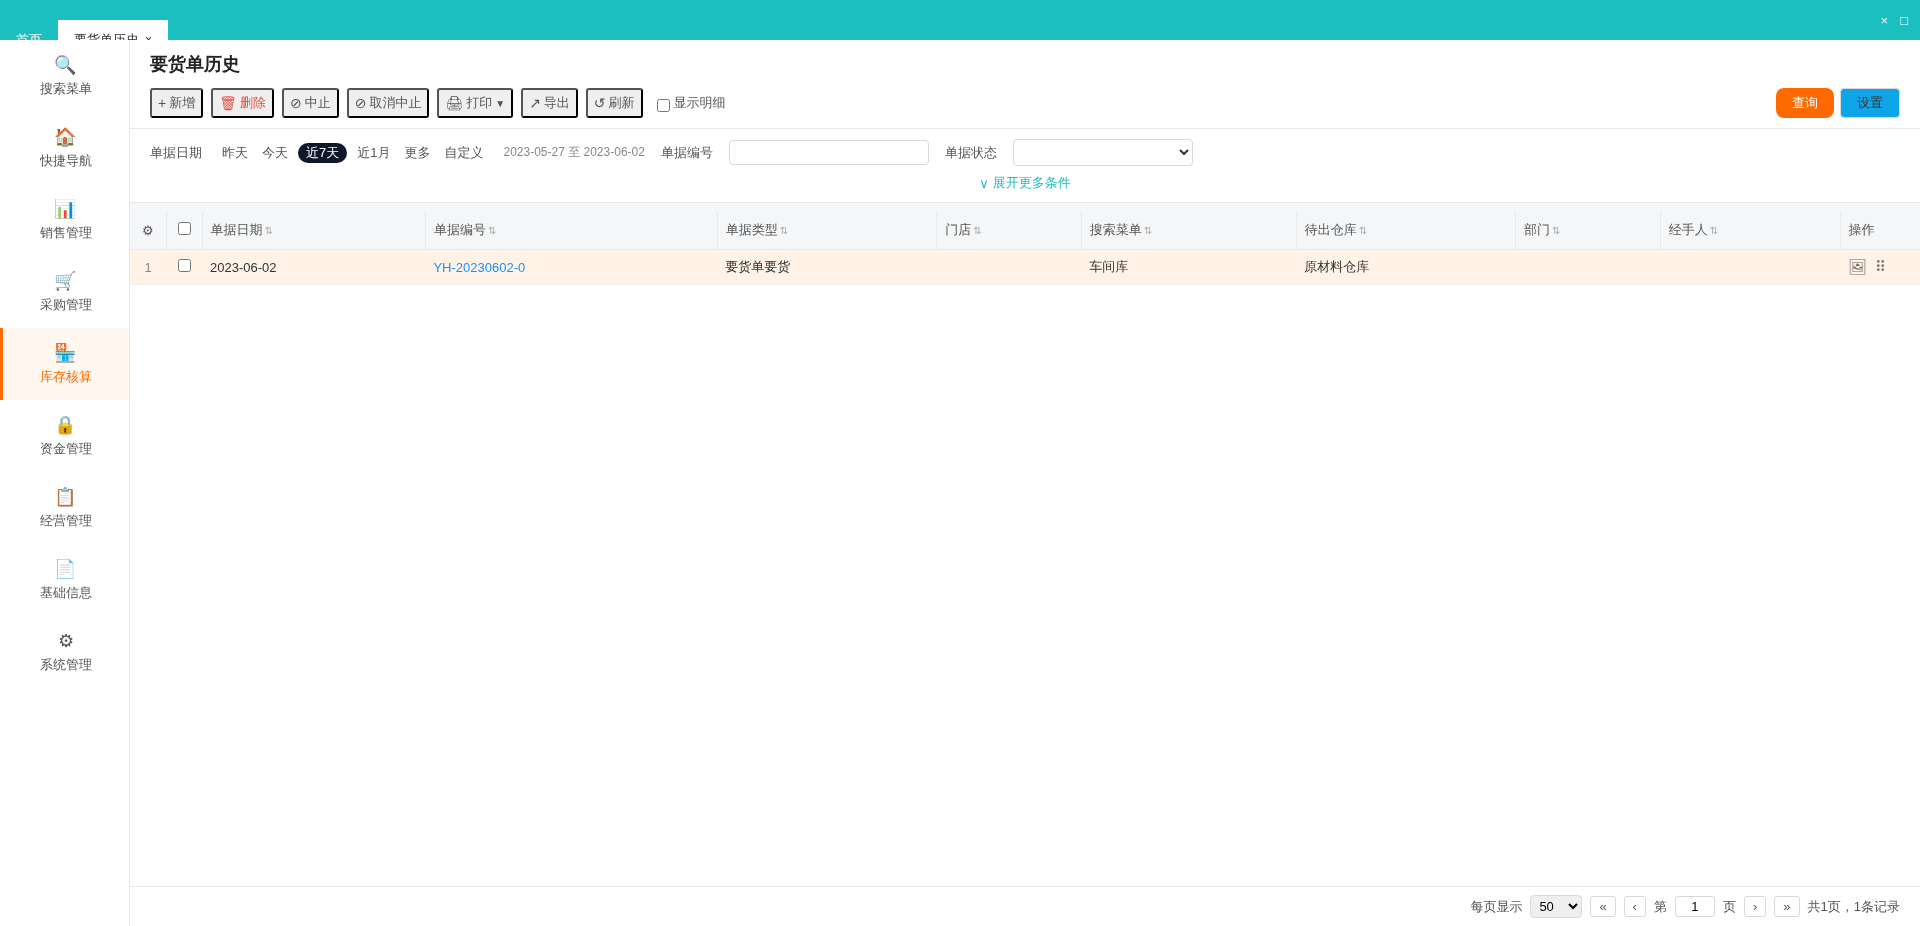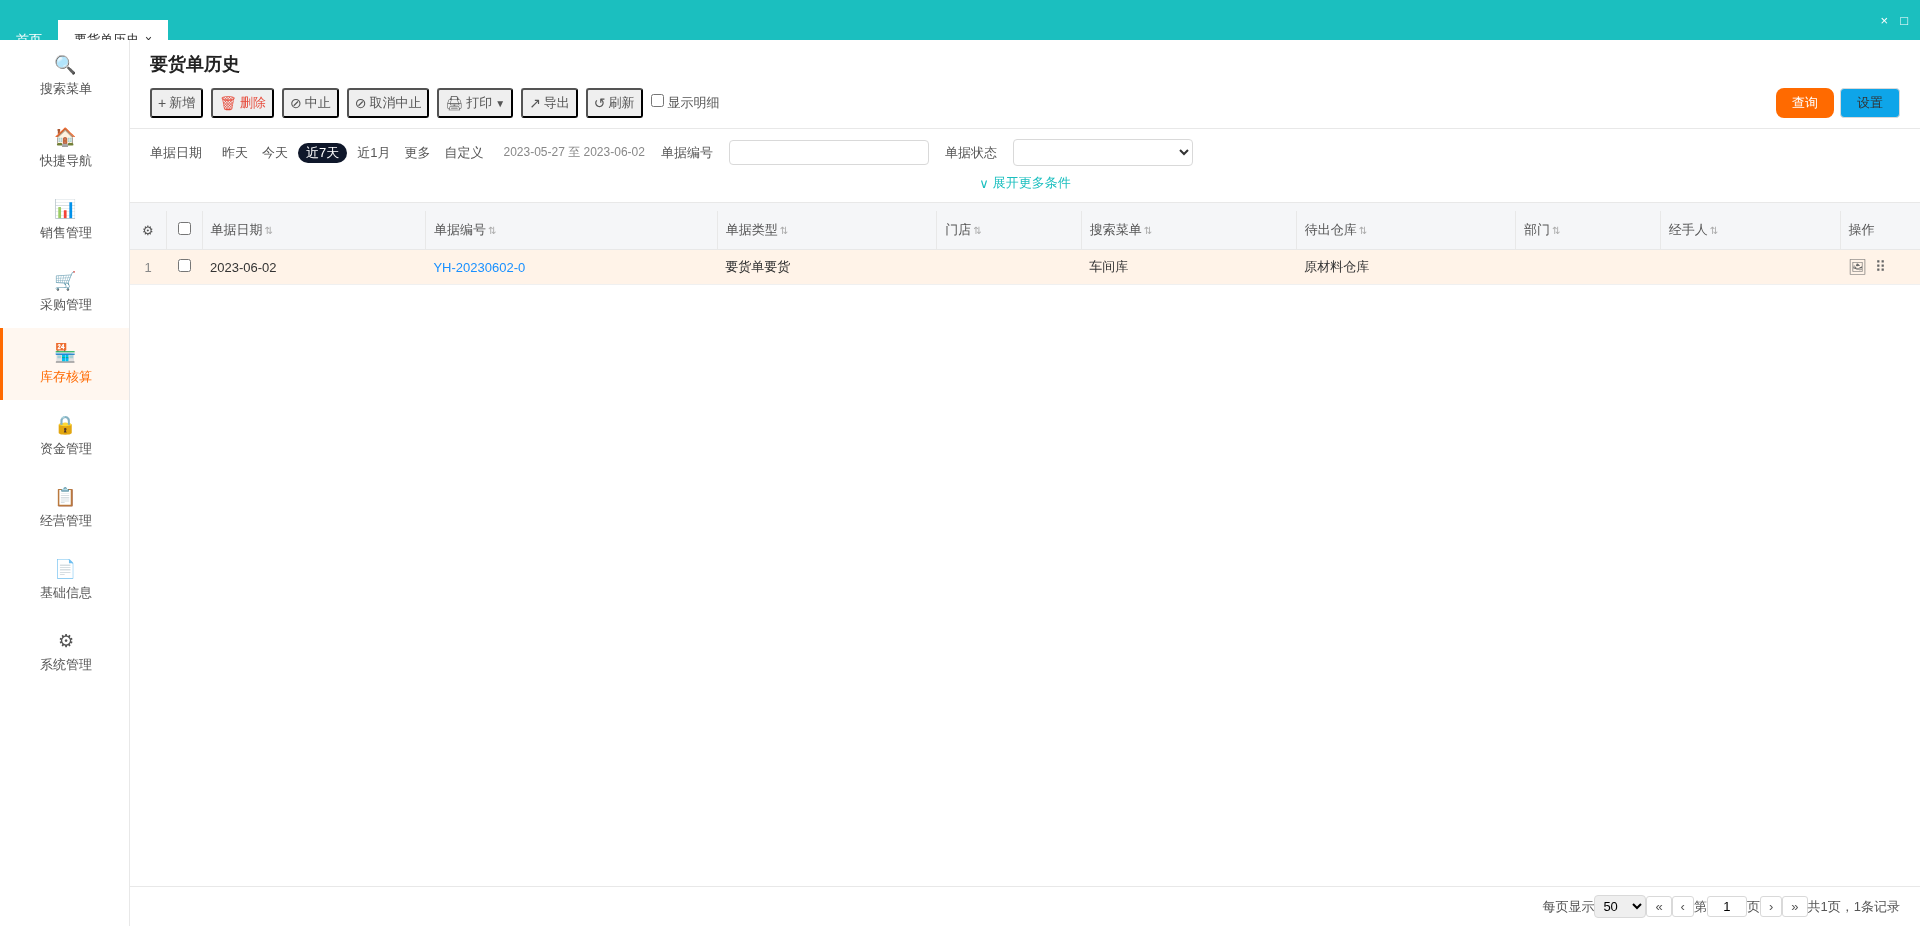--- a/index.html
+++ b/index.html
@@ -274,20 +274,21 @@
     }
 
     
     .pagination-bar {
       background: white;
       border-top: 1px solid #e8e8e8;
       padding: 8px 20px;
       display: flex;
       align-items: center;
       justify-content: flex-end;
+      gap: 8px;
       flex-shrink: 0;
     }
     .pagination-info { color: #555; font-size: 13px; }
     .page-size-select {
       border: 1px solid #d9d9d9;
       border-radius: 4px;
       padding: 2px 4px;
       font-size: 13px;
       outline: none;
     }
@@ -305,21 +306,21 @@
       border-radius: 3px;
       width: 40px;
       text-align: center;
       padding: 2px 4px;
       font-size: 13px;
     }
 
     
     input[type=checkbox] { cursor: pointer; }
 
-    .display-detail-cb { display: flex; align-items: flex-start; gap: 4px; cursor: pointer; color: #555; font-size: 13px; }
+    .display-detail-cb { display: flex; align-items: flex-end; gap: 4px; cursor: pointer; color: #555; font-size: 13px; margin-left: 6px; }
   </style>
 </head>
 <body>
 
 <div class="top-bar">
   <div class="top-bar-tabs">
     <div class="top-tab">
       <span>首页</span>
     </div>
     <div class="top-tab active">

